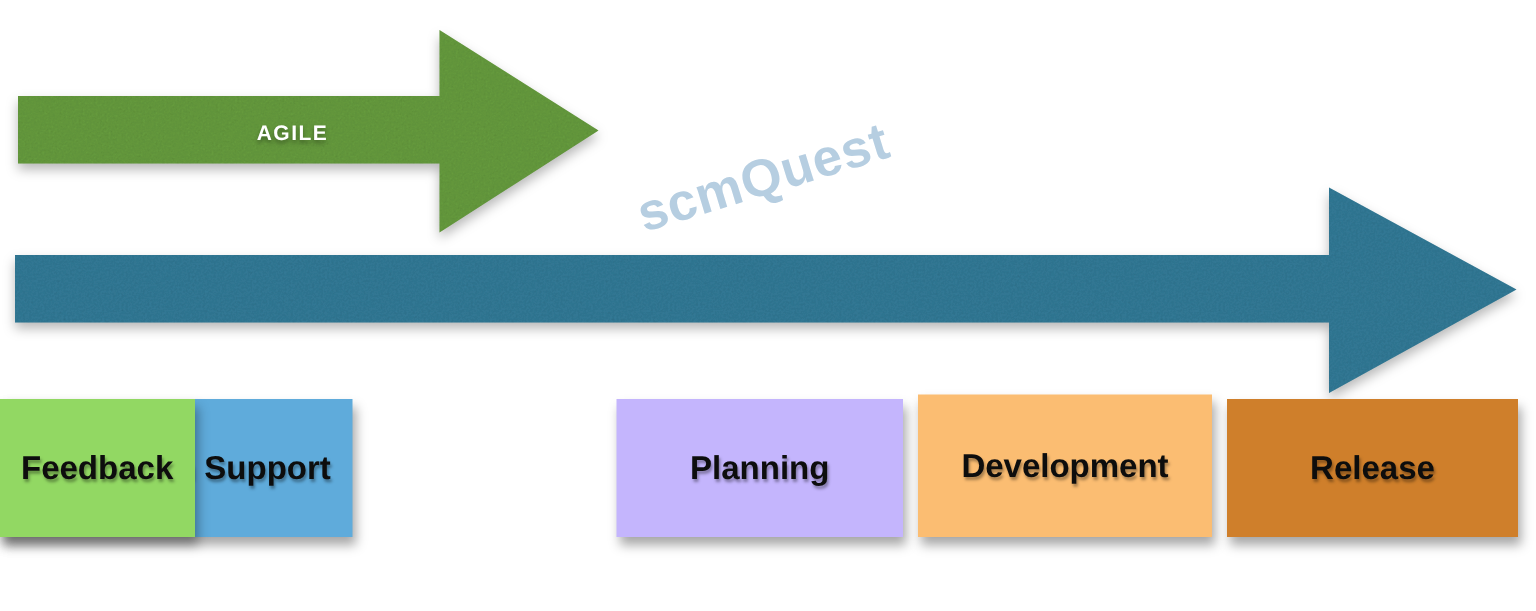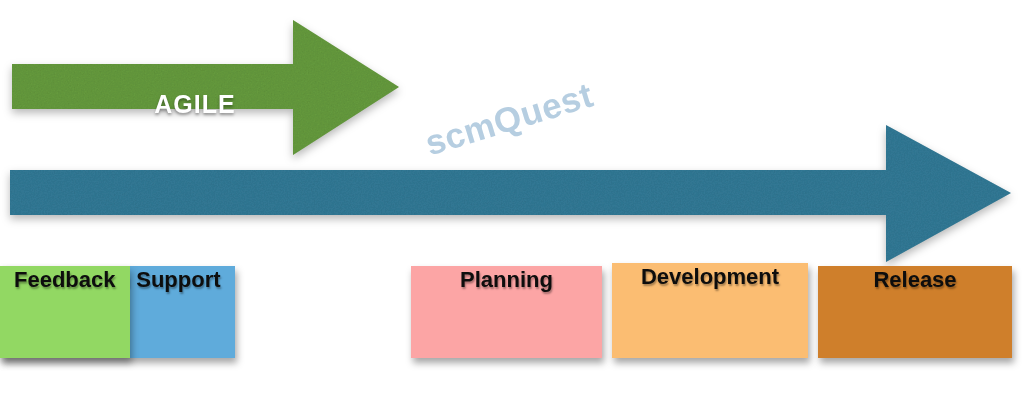--- a/index.html
+++ b/index.html
@@ -29,22 +29,21 @@
     transform: translate(-50%, -50%);
     color: #ffffff;
     font-weight: bold;
     letter-spacing: 1px;
     text-shadow: 0px 2px 3px rgba(0,0,0,0.35);
     white-space: nowrap;
   }
   .agile-label {
     left: 195px;
     top: 88px;
-    font-size: 25px;
-    margin-top: 16px;
+    font-size: 14px;
   }
   .devops-label {
     left: 495px;
     top: 193px;
     font-size: 22px;
   }
   .watermark {
     position: absolute;
     left: 509px;
     top: 119px;
@@ -53,20 +52,21 @@
     font-weight: bold;
     letter-spacing: 0.5px;
     white-space: nowrap;
     user-select: none;
   }
   .phase-box {
     position: absolute;
     top: 266px;
     height: 92px;
     display: flex;
+    align-items: center;
     justify-content: center;
     text-align: center;
     font-size: 22px;
     font-weight: bold;
     color: #0d0d0d;
     line-height: 28px;
     text-shadow: 1px 2px 2px rgba(0,0,0,0.35);
     box-shadow: 2px 5px 7px rgba(0,0,0,0.35);
     padding: 0 14px;
     box-sizing: border-box;
@@ -99,21 +99,21 @@
     <g class="arrow-shadow">
       <polygon filter="url(#grain)" points="10,170 886,170 886,125 1011,193 886,262 886,215 10,215" fill="#35809e"></polygon>
     </g>
   </svg>
 
   <div class="watermark" style="color: rgb(182, 206, 225);">scmQuest</div>
 
   <div class="arrow-label agile-label">AGILE</div>
 
 
-  <div class="phase-box" style="background-color: #fca5a5;">
+  <div class="phase-box" style="background-color: #c4b5fd;">
     <span>Planning</span>
   </div>
 
   <div class="phase-box" style="background-color: rgb(251, 189, 114);">
     <span>Development</span>
   </div>
 
   <div class="phase-box" style="background-color: rgb(207, 127, 43);">
     <span>Release</span>
   </div>

